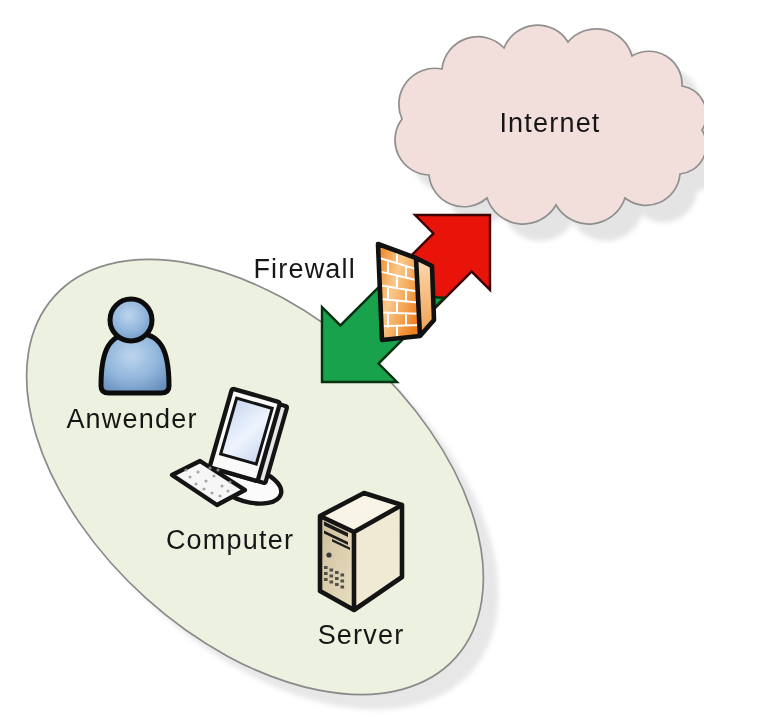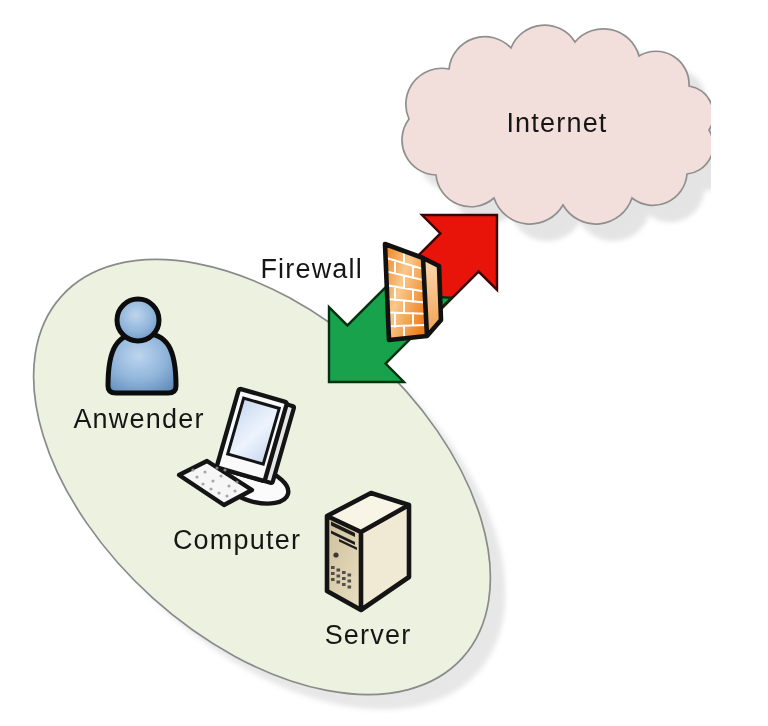--- a/index.html
+++ b/index.html
@@ -1,17 +1,17 @@
 <!DOCTYPE html>
 <html><head>
 <meta charset="utf-8">
 <style>
   html,body{margin:0;padding:0;background:#ffffff;}
   .stage{position:relative;width:704px;height:726px;background:#ffffff;overflow:hidden;
-         font-family:"Liberation Sans",sans-serif;margin-left:7px;}
+         font-family:"Liberation Sans",sans-serif;}
   svg{display:block;}
   text.dlabel{font-family:"Liberation Sans",sans-serif;font-size:27px;fill:#161616;letter-spacing:1.2px;}
 </style>
 </head>
 <body>
 
 <div class="stage">
 <svg width="768" height="726" viewBox="0 0 768 726">
   <defs>
     <filter id="soft" x="-20%" y="-20%" width="140%" height="140%">

